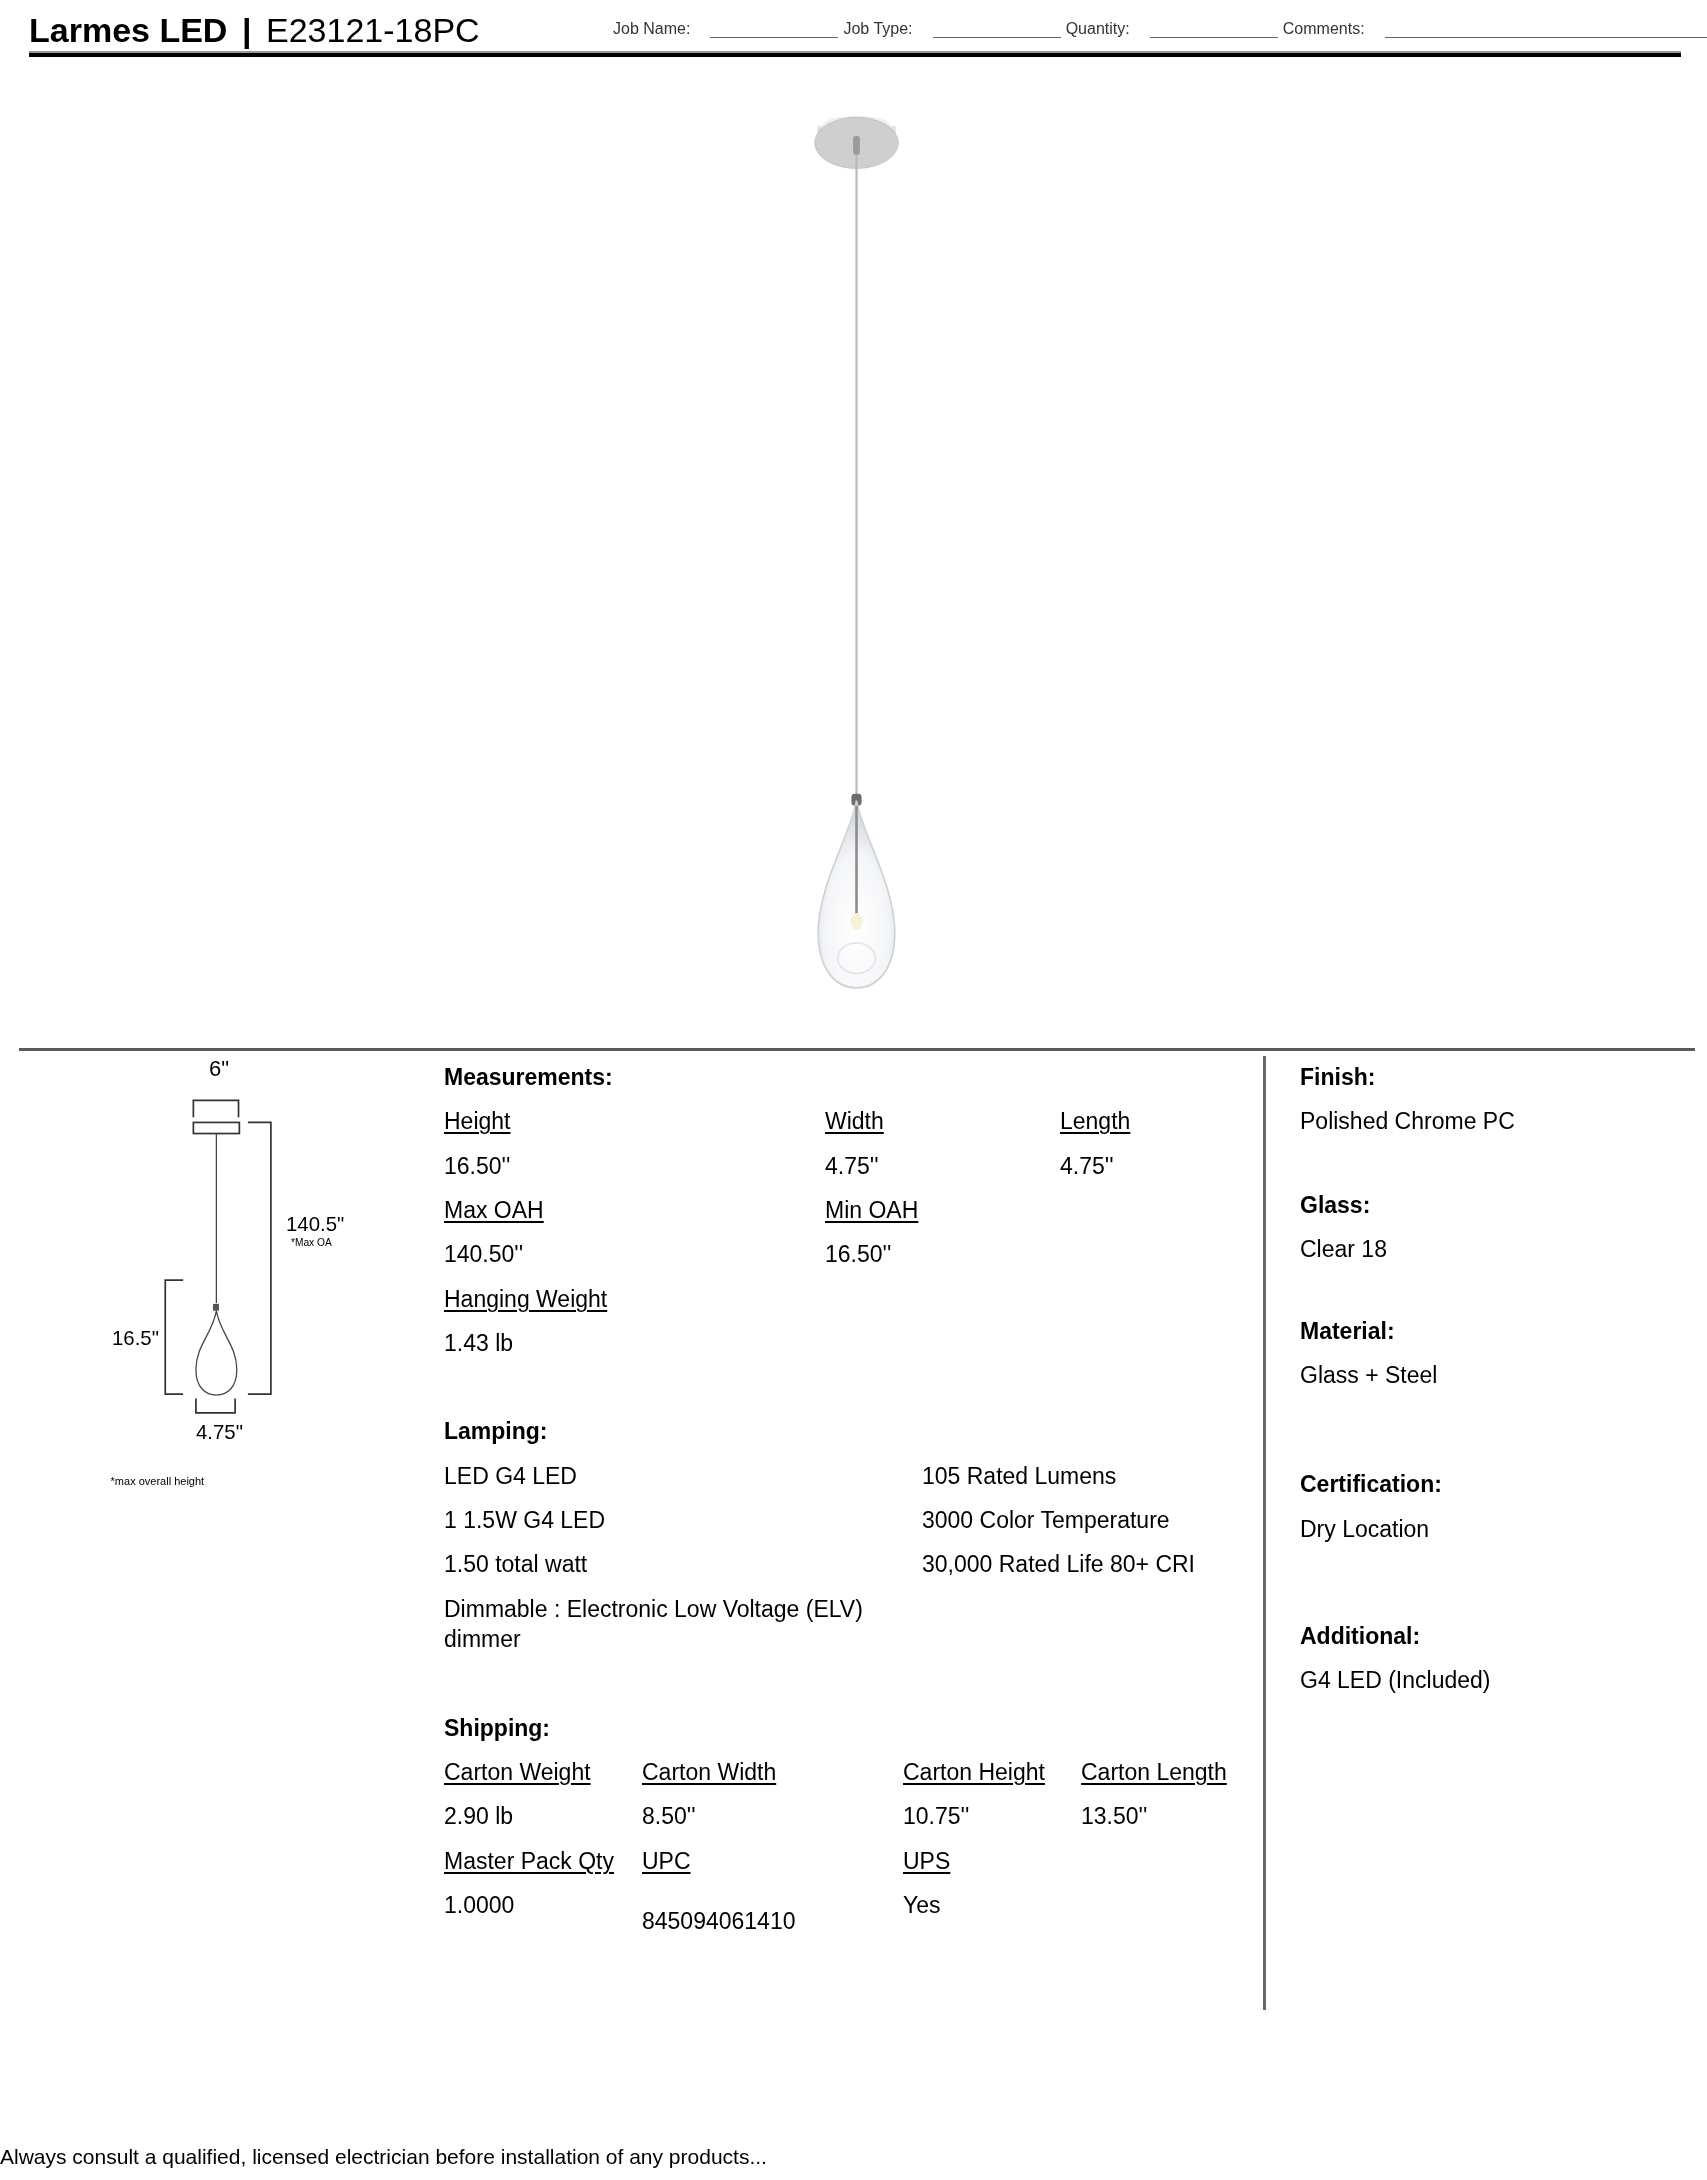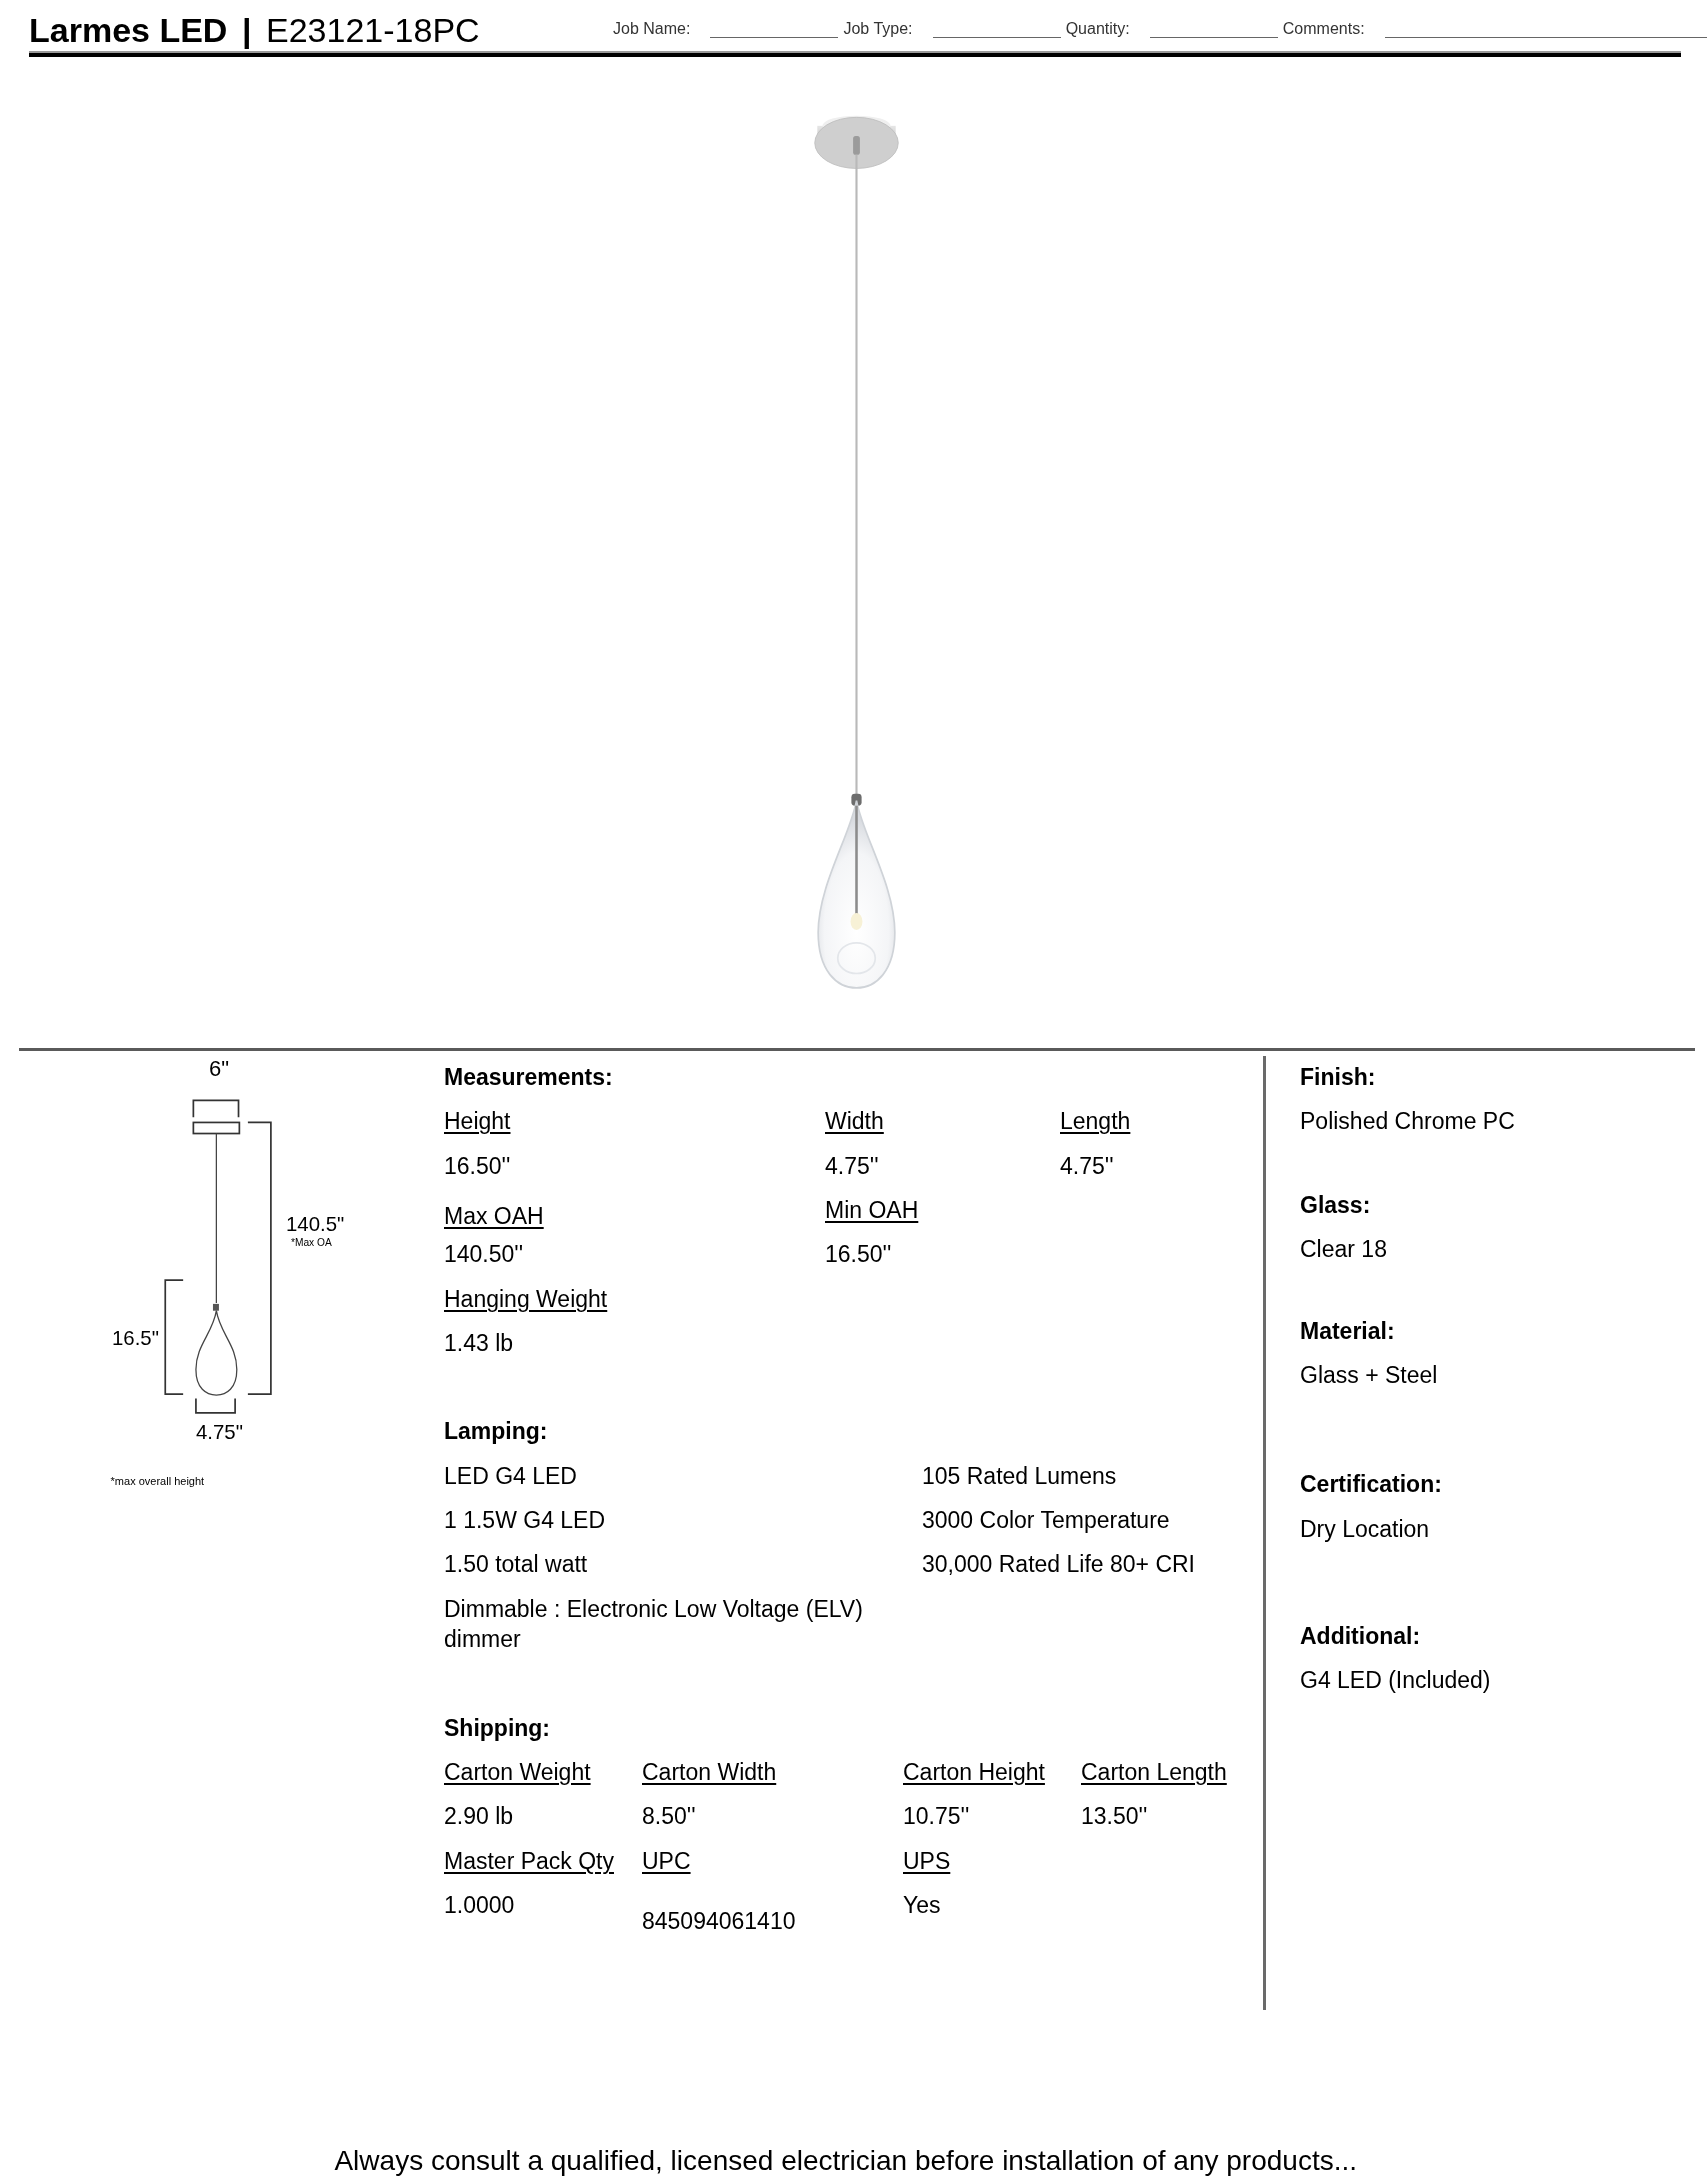--- a/index.html
+++ b/index.html
@@ -20,21 +20,21 @@
     .top-rule-grey { left: 29px; top: 51px; width: 1652px; height: 1.7px; background: #9a9a9a; }
     
     .product { left: 767px; top: 102px; width: 179px; height: 903px; }
     
     .mid-rule { left: 19px; top: 1048px; width: 1676px; height: 2.6px; background: #5a5a5a; }
     .vert-rule { left: 1263px; top: 1056px; width: 2.6px; height: 954px; background: #6a6a6a; }
     
     .spec { font-size: 23px; line-height: 29px; white-space: nowrap; }
     .h { font-weight: bold; }
     .u { text-decoration: underline; text-underline-offset: 3.4px; text-decoration-thickness: 1.7px; }
-    .footer { left: 0; width: 1357px; top: 2145px; text-align: right; font-size: 28px; }
+    .footer { left: 0; width: 1357px; top: 2145px; text-align: left; font-size: 21px; }
   </style>
 </head>
 <body>
 
 <div class="abs title">
   <span class="brand">Larmes LED</span>
   <span class="sep">|</span>
   <span class="sku">E23121-18PC</span>
 </div>
 
@@ -119,21 +119,21 @@
   <div class="abs" style="left:25.6px; top:419px; font-size:11px;">*max overall height</div>
 </div>
 
 <div class="abs spec h" style="left:444px; top:1063px;">Measurements:</div>
 <div class="abs spec u" style="left:444px; top:1107px;">Height</div>
 <div class="abs spec u" style="left:825px; top:1107px;">Width</div>
 <div class="abs spec u" style="left:1060px; top:1107px;">Length</div>
 <div class="abs spec" style="left:444px; top:1152px;">16.50''</div>
 <div class="abs spec" style="left:825px; top:1152px;">4.75''</div>
 <div class="abs spec" style="left:1060px; top:1152px;">4.75''</div>
-<div class="abs spec u" style="left:444px; top:1196px;margin-top:6px;">Max OAH</div>
+<div class="abs spec u" style="left:444px; top:1196px;">Max OAH</div>
 <div class="abs spec u" style="left:825px; top:1196px;">Min OAH</div>
 <div class="abs spec" style="left:444px; top:1240px;">140.50''</div>
 <div class="abs spec" style="left:825px; top:1240px;">16.50''</div>
 <div class="abs spec u" style="left:444px; top:1285px;">Hanging Weight</div>
 <div class="abs spec" style="left:444px; top:1329px;">1.43 lb</div>
 
 <div class="abs spec h" style="left:444px; top:1417px;">Lamping:</div>
 <div class="abs spec" style="left:444px; top:1462px;">LED G4 LED</div>
 <div class="abs spec" style="left:444px; top:1506px;">1 1.5W G4 LED</div>
 <div class="abs spec" style="left:444px; top:1550px;">1.50 total watt</div>

